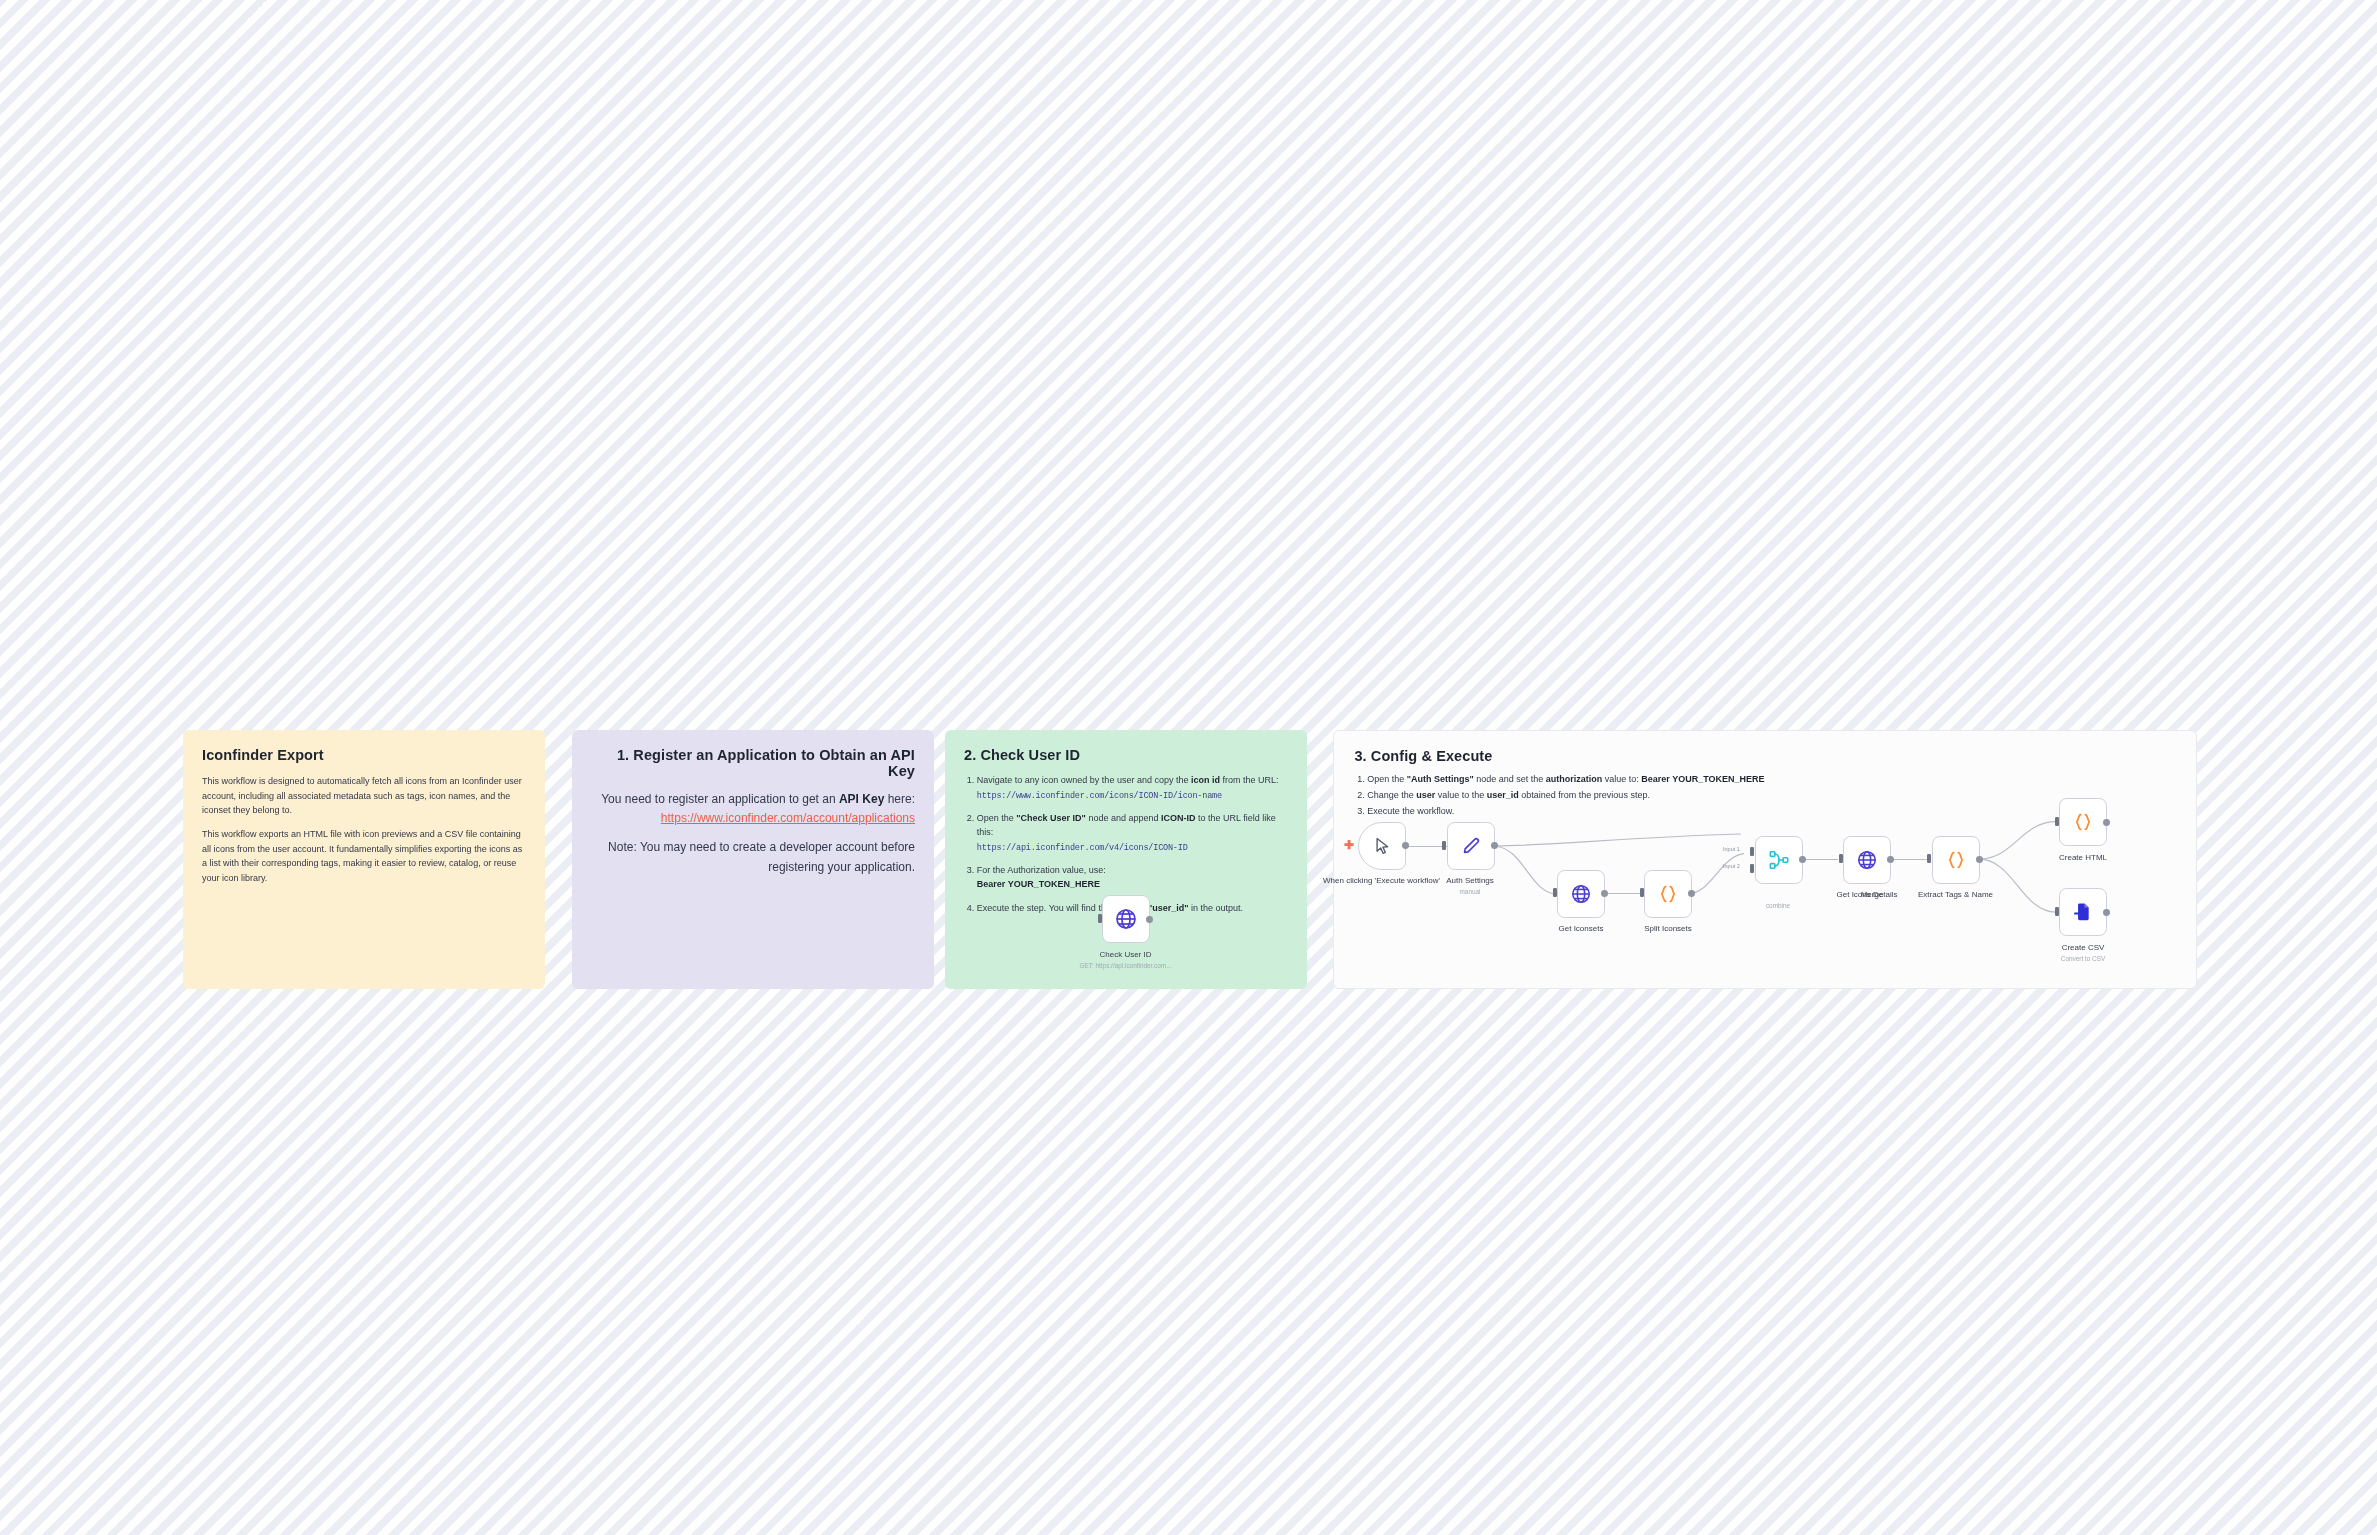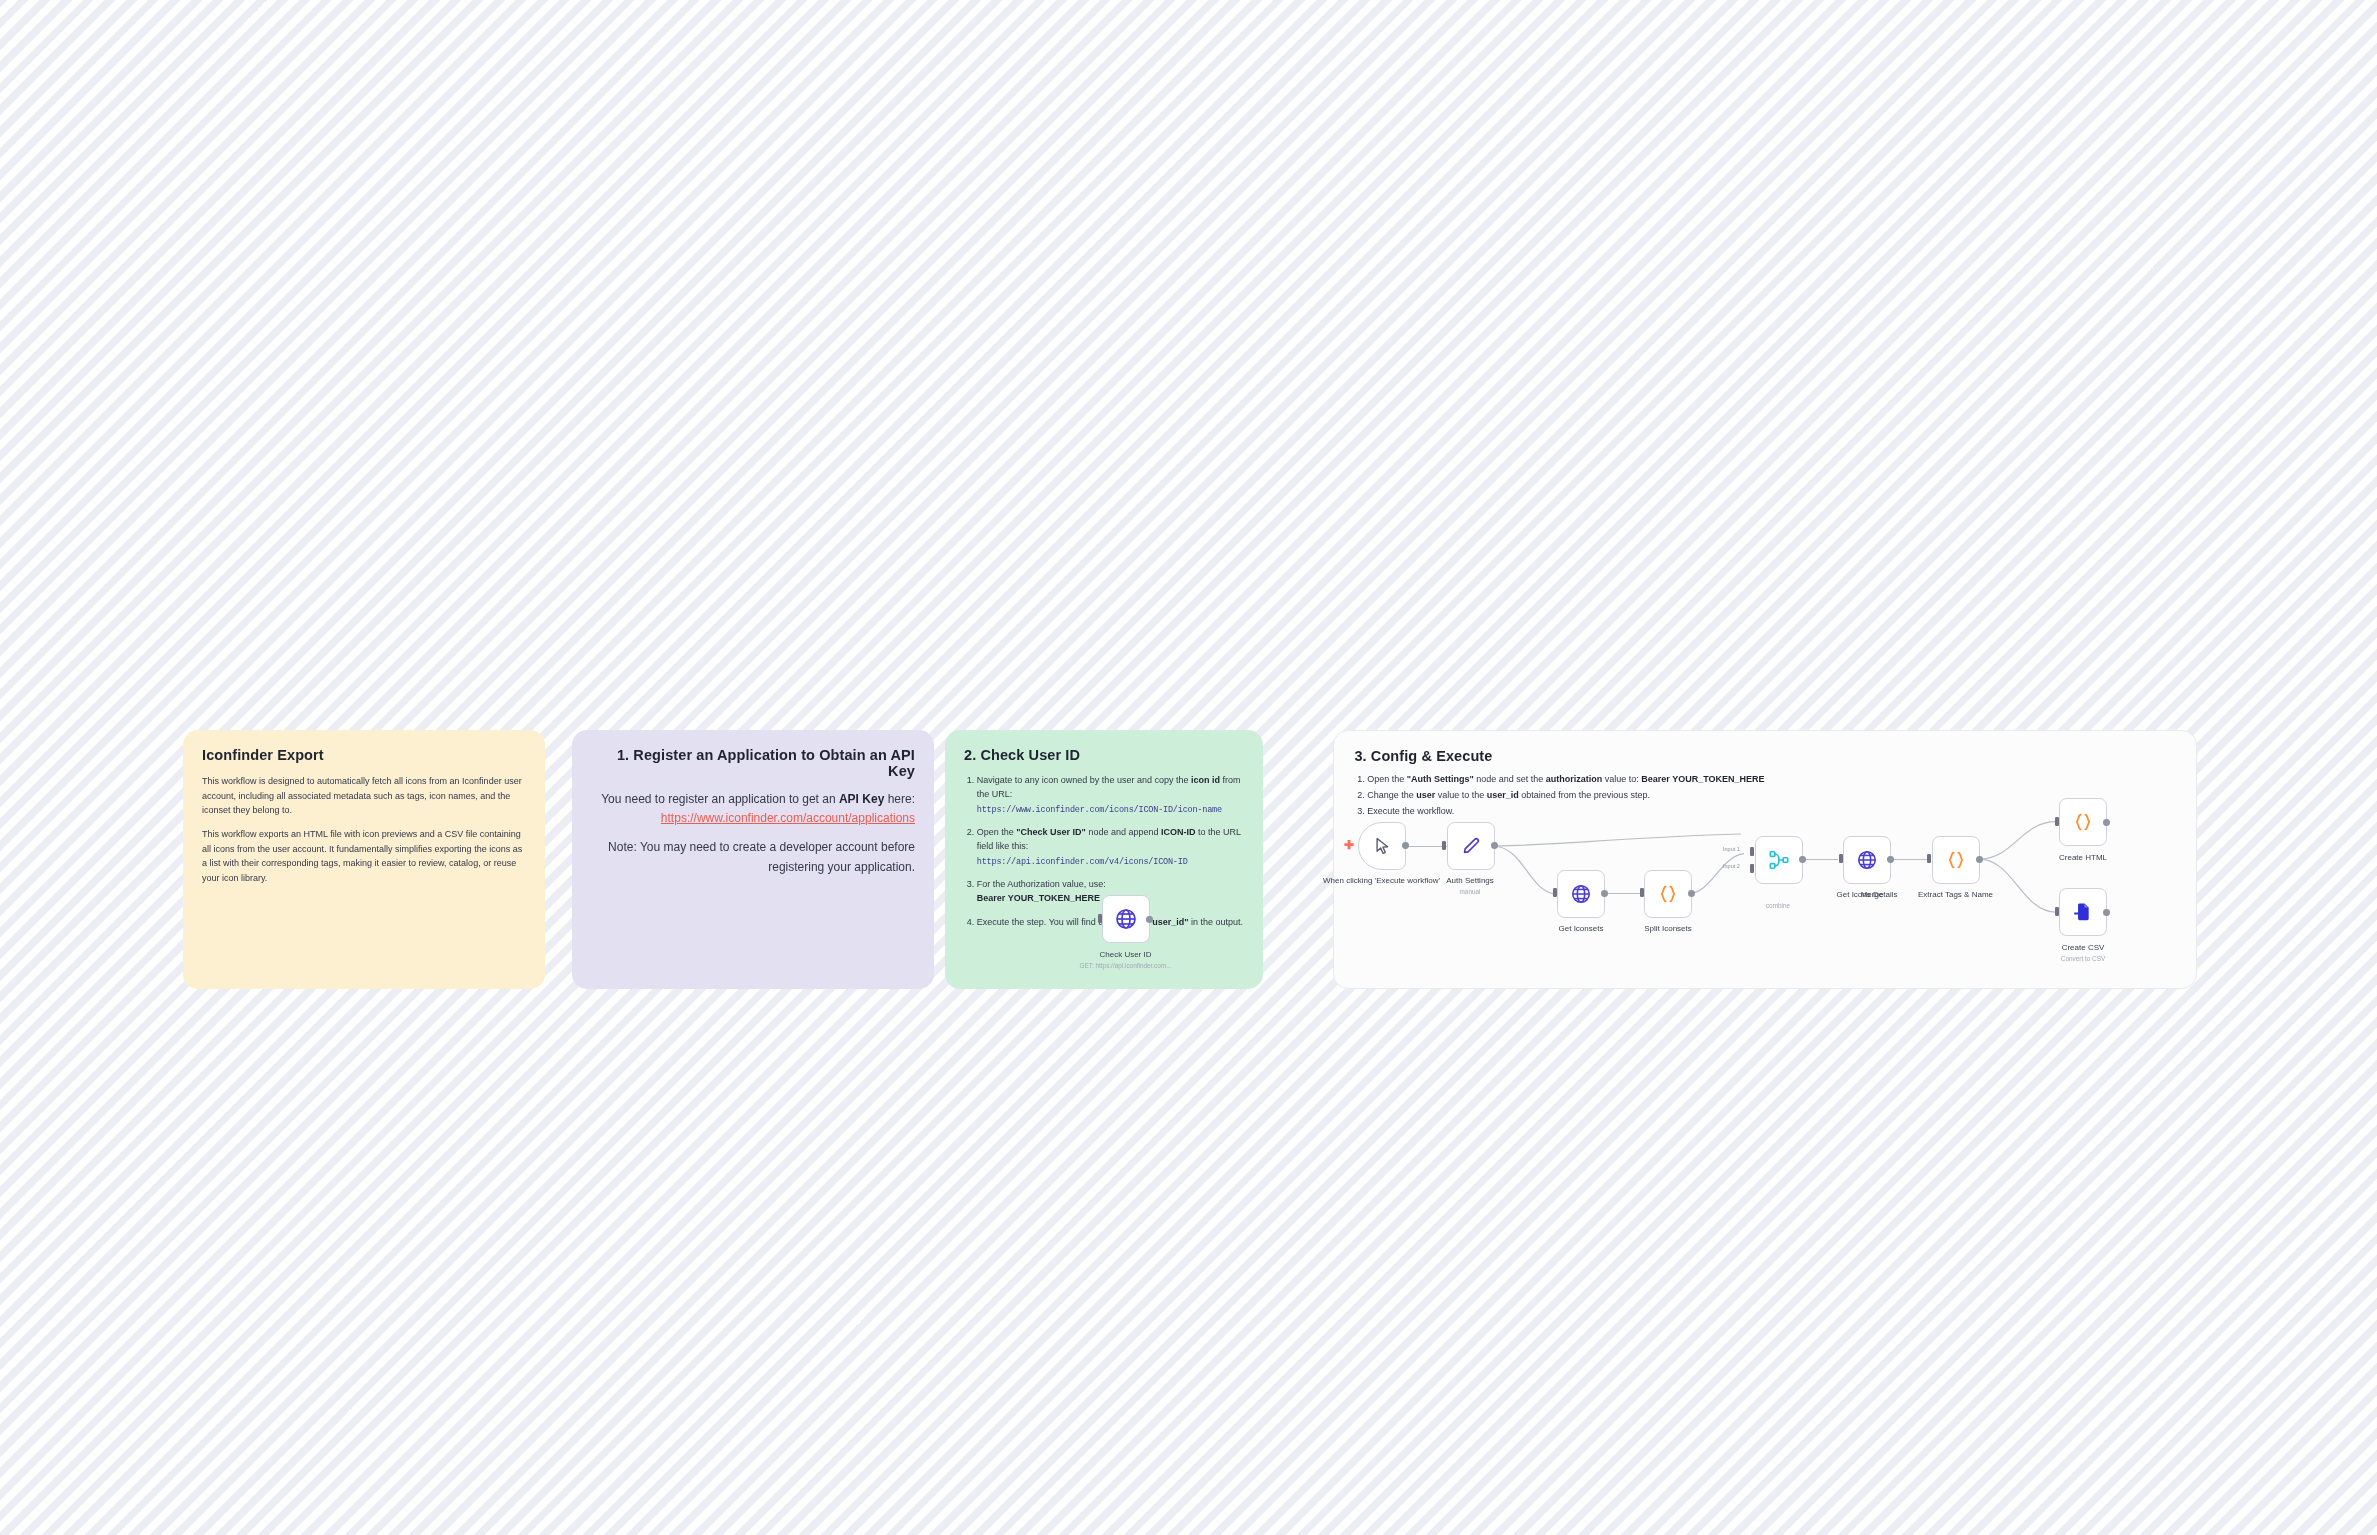--- a/index.html
+++ b/index.html
@@ -17,21 +17,21 @@
     );
     font-family: "Liberation Sans", sans-serif;
     overflow: hidden;
     position: relative;
   }
   .canvas { position: absolute; inset: 0; }
 
   
   .note {
     position: absolute;
-    border-radius: 15px;
+    border-radius: 6px;
     box-sizing: border-box;
     overflow: hidden;
   }
   .note-yellow { background: #fdf0d0; }
   .note-purple { background: #e2e0f1; }
   .note-green  { background: #cdeed9; }
   .note-white  { background: #fcfcfd; border: 0.9px solid #e9eaf0; }
 
   .note-title {
     font-weight: bold;
@@ -58,21 +58,21 @@
   #note-overview { left: 183px; top: 730px; width: 362px; height: 259px; padding: 17px 19px; }
   #note-overview .note-title { font-size: 14.5px; margin-bottom: 11px; }
   #note-overview .note-body { font-size: 9px; line-height: 1.62; }
 
   
   #note-register { left: 572px; top: 730px; width: 362px; height: 259px; padding: 17px 19px; text-align: right; }
   #note-register .note-title { font-size: 14.5px; margin-bottom: 11px; }
   #note-register .note-body { font-size: 12px; line-height: 1.62; }
 
   
-  #note-userid { left: 945px; top: 730px; width: 318px; height: 259px; padding: 17px 19px; }
+  #note-userid { left: 945px; top: 730px; width: 362px; height: 259px; padding: 17px 19px; }
   #note-userid .note-title { font-size: 14.5px; margin-bottom: 11px; }
   #note-userid .note-body { font-size: 9px; line-height: 1.55; }
   #note-userid .mono { font-size: 8.5px; display: inline-block; margin-top: 1.7px; }
 
   
   #note-config { left: 1333px; top: 730px; width: 864px; height: 259px; padding: 17px 20.4px; }
   #note-config .note-title { font-size: 14.5px; margin-bottom: 9.4px; }
   #note-config .note-body { font-size: 9px; line-height: 1.55; }
 
   

